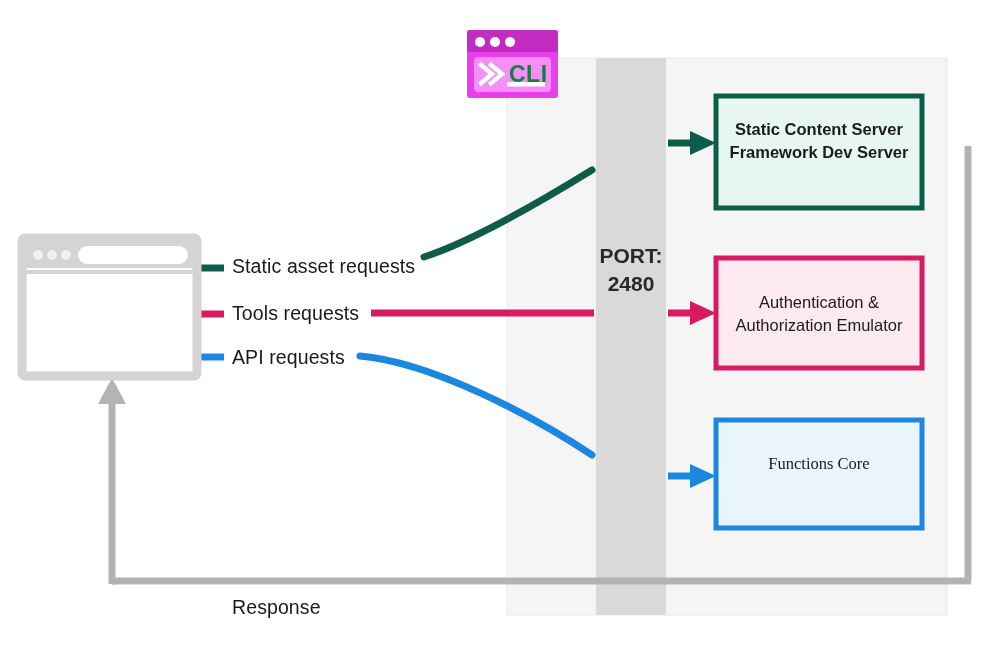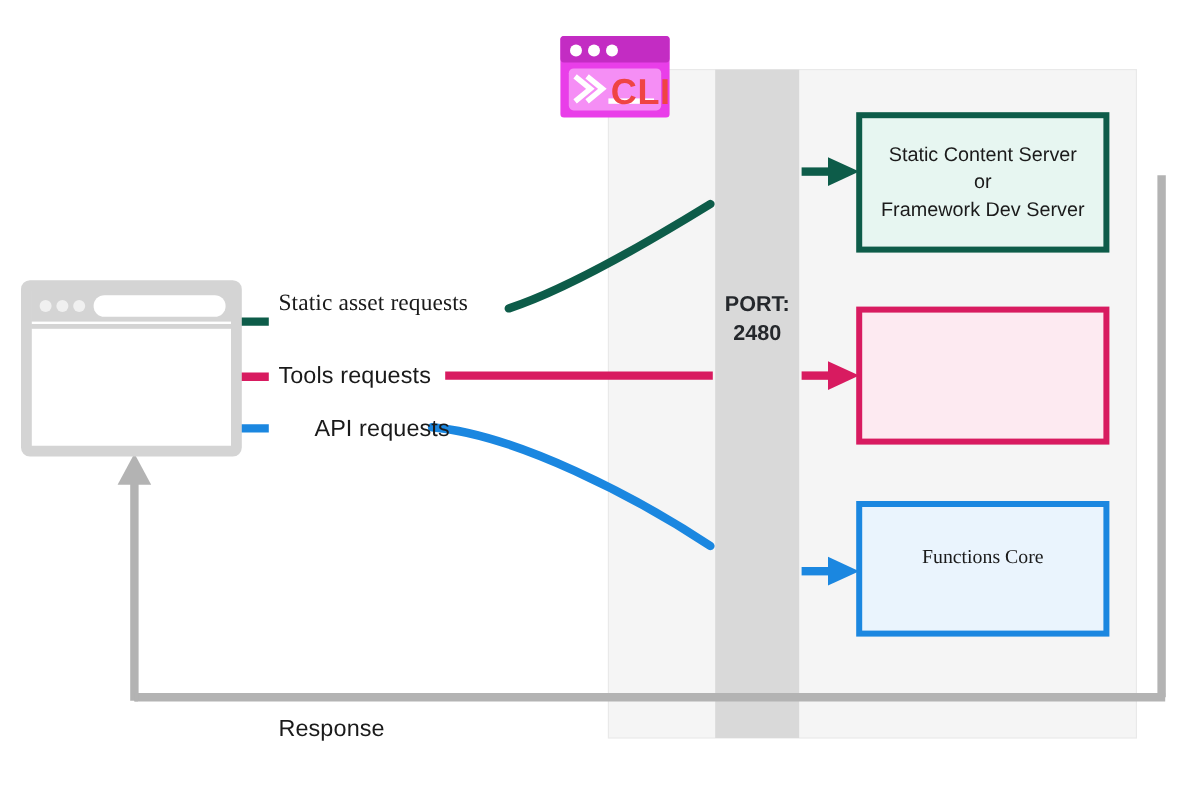--- a/index.html
+++ b/index.html
@@ -28,39 +28,39 @@
     position: absolute;
     font-family: "Liberation Sans", sans-serif;
     color: #1a1a1a;
     white-space: nowrap;
   }
   .flow-label {
     font-size: 19.5px;
     letter-spacing: 0.1px;
   }
   .port-label {
-    font-size: 18px;
+    font-size: 21px;
     font-weight: bold;
     color: #25282c;
     text-align: center;
     line-height: 1.32;
     width: 120px;
   }
   .box-label {
     font-size: 16.5px;
     color: #1b1b1b;
     text-align: center;
     line-height: 1.38;
     width: 206px;
   }
   .cli-text {
     position: absolute;
-    color: #ef4444;
+    color: #15803d;
     font-weight: bold;
-    font-size: 30px;
+    font-size: 23px;
     letter-spacing: 0.5px;
     font-family: "Liberation Sans", sans-serif;
   }
 </style>
 </head>
 <body>
 
 <div id="canvas">
 
   <svg id="diagram-svg" viewBox="0 0 1000 654">
@@ -147,37 +147,40 @@
       <circle cx="480" cy="42" r="5" fill="#ffffff"></circle>
       <circle cx="495" cy="42" r="5" fill="#ffffff"></circle>
       <circle cx="510" cy="42" r="5" fill="#ffffff"></circle>
       <rect x="474" y="57" width="77" height="35" rx="4" fill="#f58ef5"></rect>
       <path d="M 481 65 L 492 74 L 481 83" stroke="#ffffff" stroke-width="4.5" fill="none" stroke-linecap="square"></path>
       <path d="M 491 65 L 502 74 L 491 83" stroke="#ffffff" stroke-width="4.5" fill="none" stroke-linecap="square"></path>
       <rect x="507" y="82" width="38" height="4.5" fill="#ffffff"></rect>
     </g>
   </svg>
 
-  <div class="lbl flow-label" style="left:232px; top:242px;font-family:Liberation Serif, serif;">Static asset requests</div>
+  <div class="lbl flow-label" style="left:232px; top:255px;">Static asset requests</div>
   <div class="lbl flow-label" style="left:232px; top:302px;">Tools requests</div>
-  <div class="lbl flow-label" style="left:232px; top:346px;margin-left:30px;">API requests</div>
+  <div class="lbl flow-label" style="left:232px; top:346px;">API requests</div>
 
   <div class="lbl flow-label" style="left:232px; top:596px;">Response</div>
 
   <div class="lbl port-label" style="left:571px; top:242px;">
     <div>PORT:</div>
     <div>2480</div>
   </div>
 
-  <div class="lbl box-label" style="left:716px; top:118px;">
+  <div class="lbl box-label" style="left:716px; top:118px;font-weight:bold;">
     <div>Static Content Server</div>
-    <div>or</div>
     <div>Framework Dev Server</div>
   </div>
 
+  <div class="lbl box-label" style="left:716px; top:291px;">
+    <div>Authentication &amp;</div>
+    <div>Authorization Emulator</div>
+  </div>
 
   <div class="lbl box-label" style="left:716px; top:453px;font-family:Liberation Serif, serif;">
     <div>Functions Core</div>
   </div>
 
   <div class="cli-text" style="left:509px; top:61px;">CLI</div>
 
 </div>
 
 </body></html>

